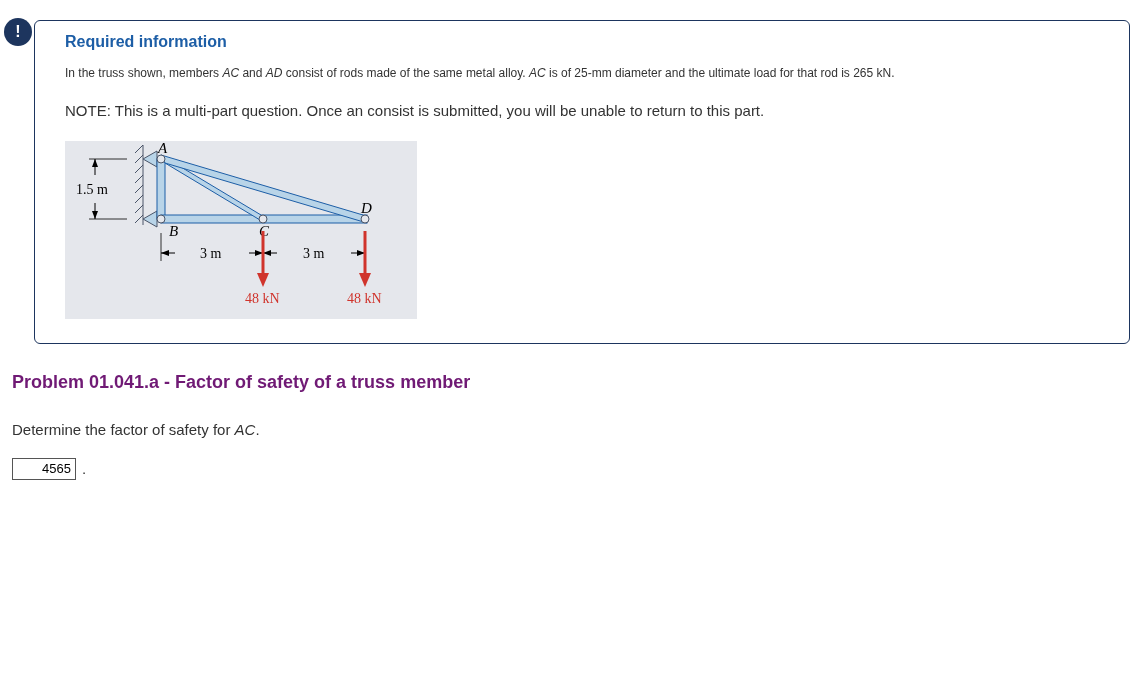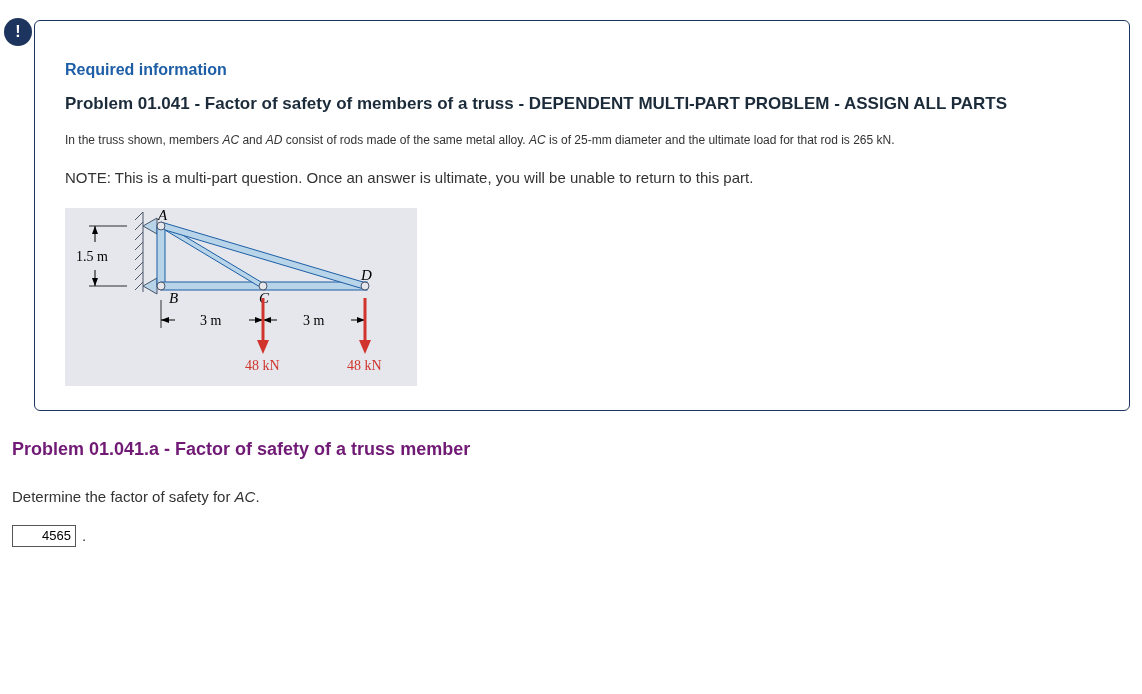--- a/index.html
+++ b/index.html
@@ -30,21 +30,21 @@
       display: flex;
       align-items: center;
       justify-content: center;
       font-weight: bold;
       font-size: 16px;
       z-index: 2;
     }
     .info-box {
       border: 1px solid #1d355e;
       border-radius: 6px;
-      padding: 40px 30px 24px 30px;
+      padding: 12px 30px 24px 30px;
       margin-bottom: 28px;
     }
     .required-info {
       color: #1d5ea6;
       font-weight: bold;
       font-size: 16px;
       margin-bottom: 14px;
     }
     .problem-title {
       color: #1c2b3a;
@@ -113,25 +113,24 @@
     }
   </style>
 </head>
 <body>
 
 <div class="problem-container">
   <div class="alert-badge">!</div>
 
   <div class="info-box">
     <div class="required-info">Required information</div>
-    <div class="problem-title">Problem 01.041 - Factor of safety of members of a truss - DEPENDENT MULTI-PART PROBLEM - ASSIGN ALL PARTS</div>
     <div class="problem-desc">
       <span>In the truss shown, members </span><span class="italic">AC</span><span> and </span><span class="italic">AD</span><span> consist of rods made of the same metal alloy. </span><span class="italic">AC</span><span> is of 25-mm diameter and the ultimate load for that rod is 265 kN.</span>
     </div>
-    <div class="note">NOTE: This is a multi-part question. Once an answer is ultimate, you will be unable to return to this part.</div>
+    <div class="note">NOTE: This is a multi-part question. Once an consist is submitted, you will be unable to return to this part.</div>
 
     <div class="truss-figure">
       <svg width="352" height="178" viewBox="0 0 352 178">
 
         <g stroke="#4a5568" stroke-width="1">
           <line x1="70" y1="12" x2="78" y2="4"></line>
           <line x1="70" y1="22" x2="78" y2="14"></line>
           <line x1="70" y1="32" x2="78" y2="24"></line>
           <line x1="70" y1="42" x2="78" y2="34"></line>
           <line x1="70" y1="52" x2="78" y2="44"></line>

